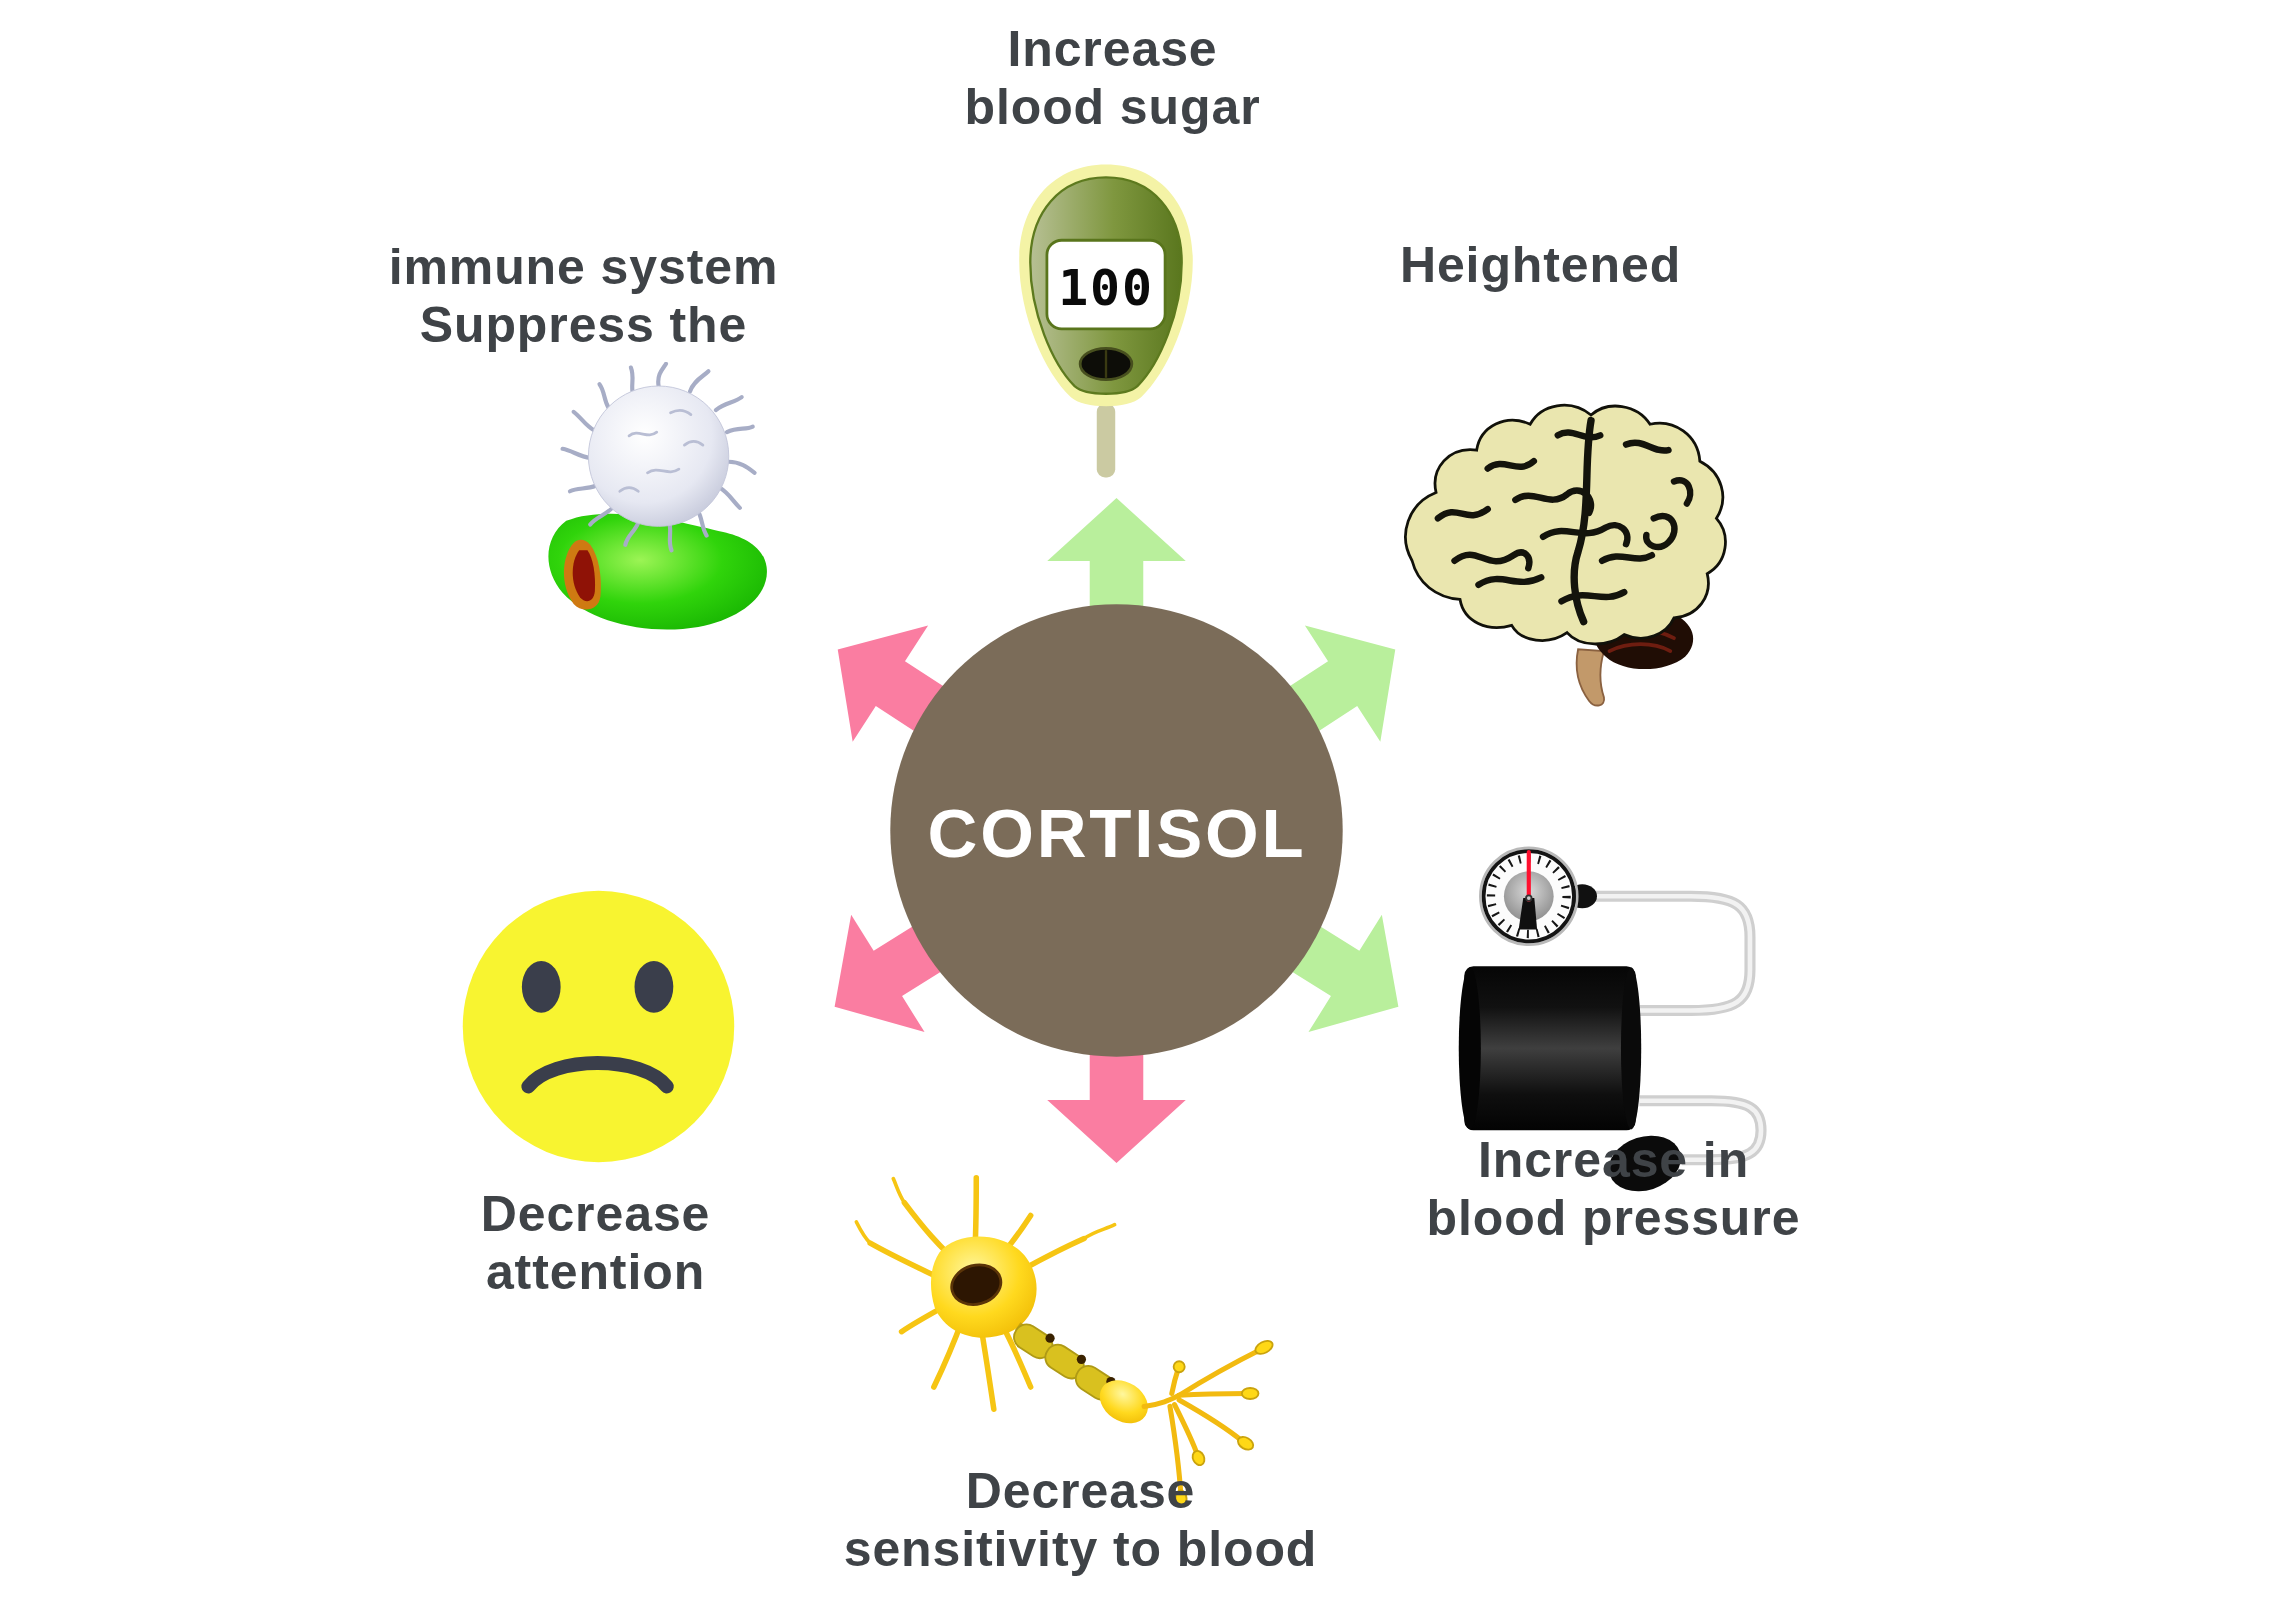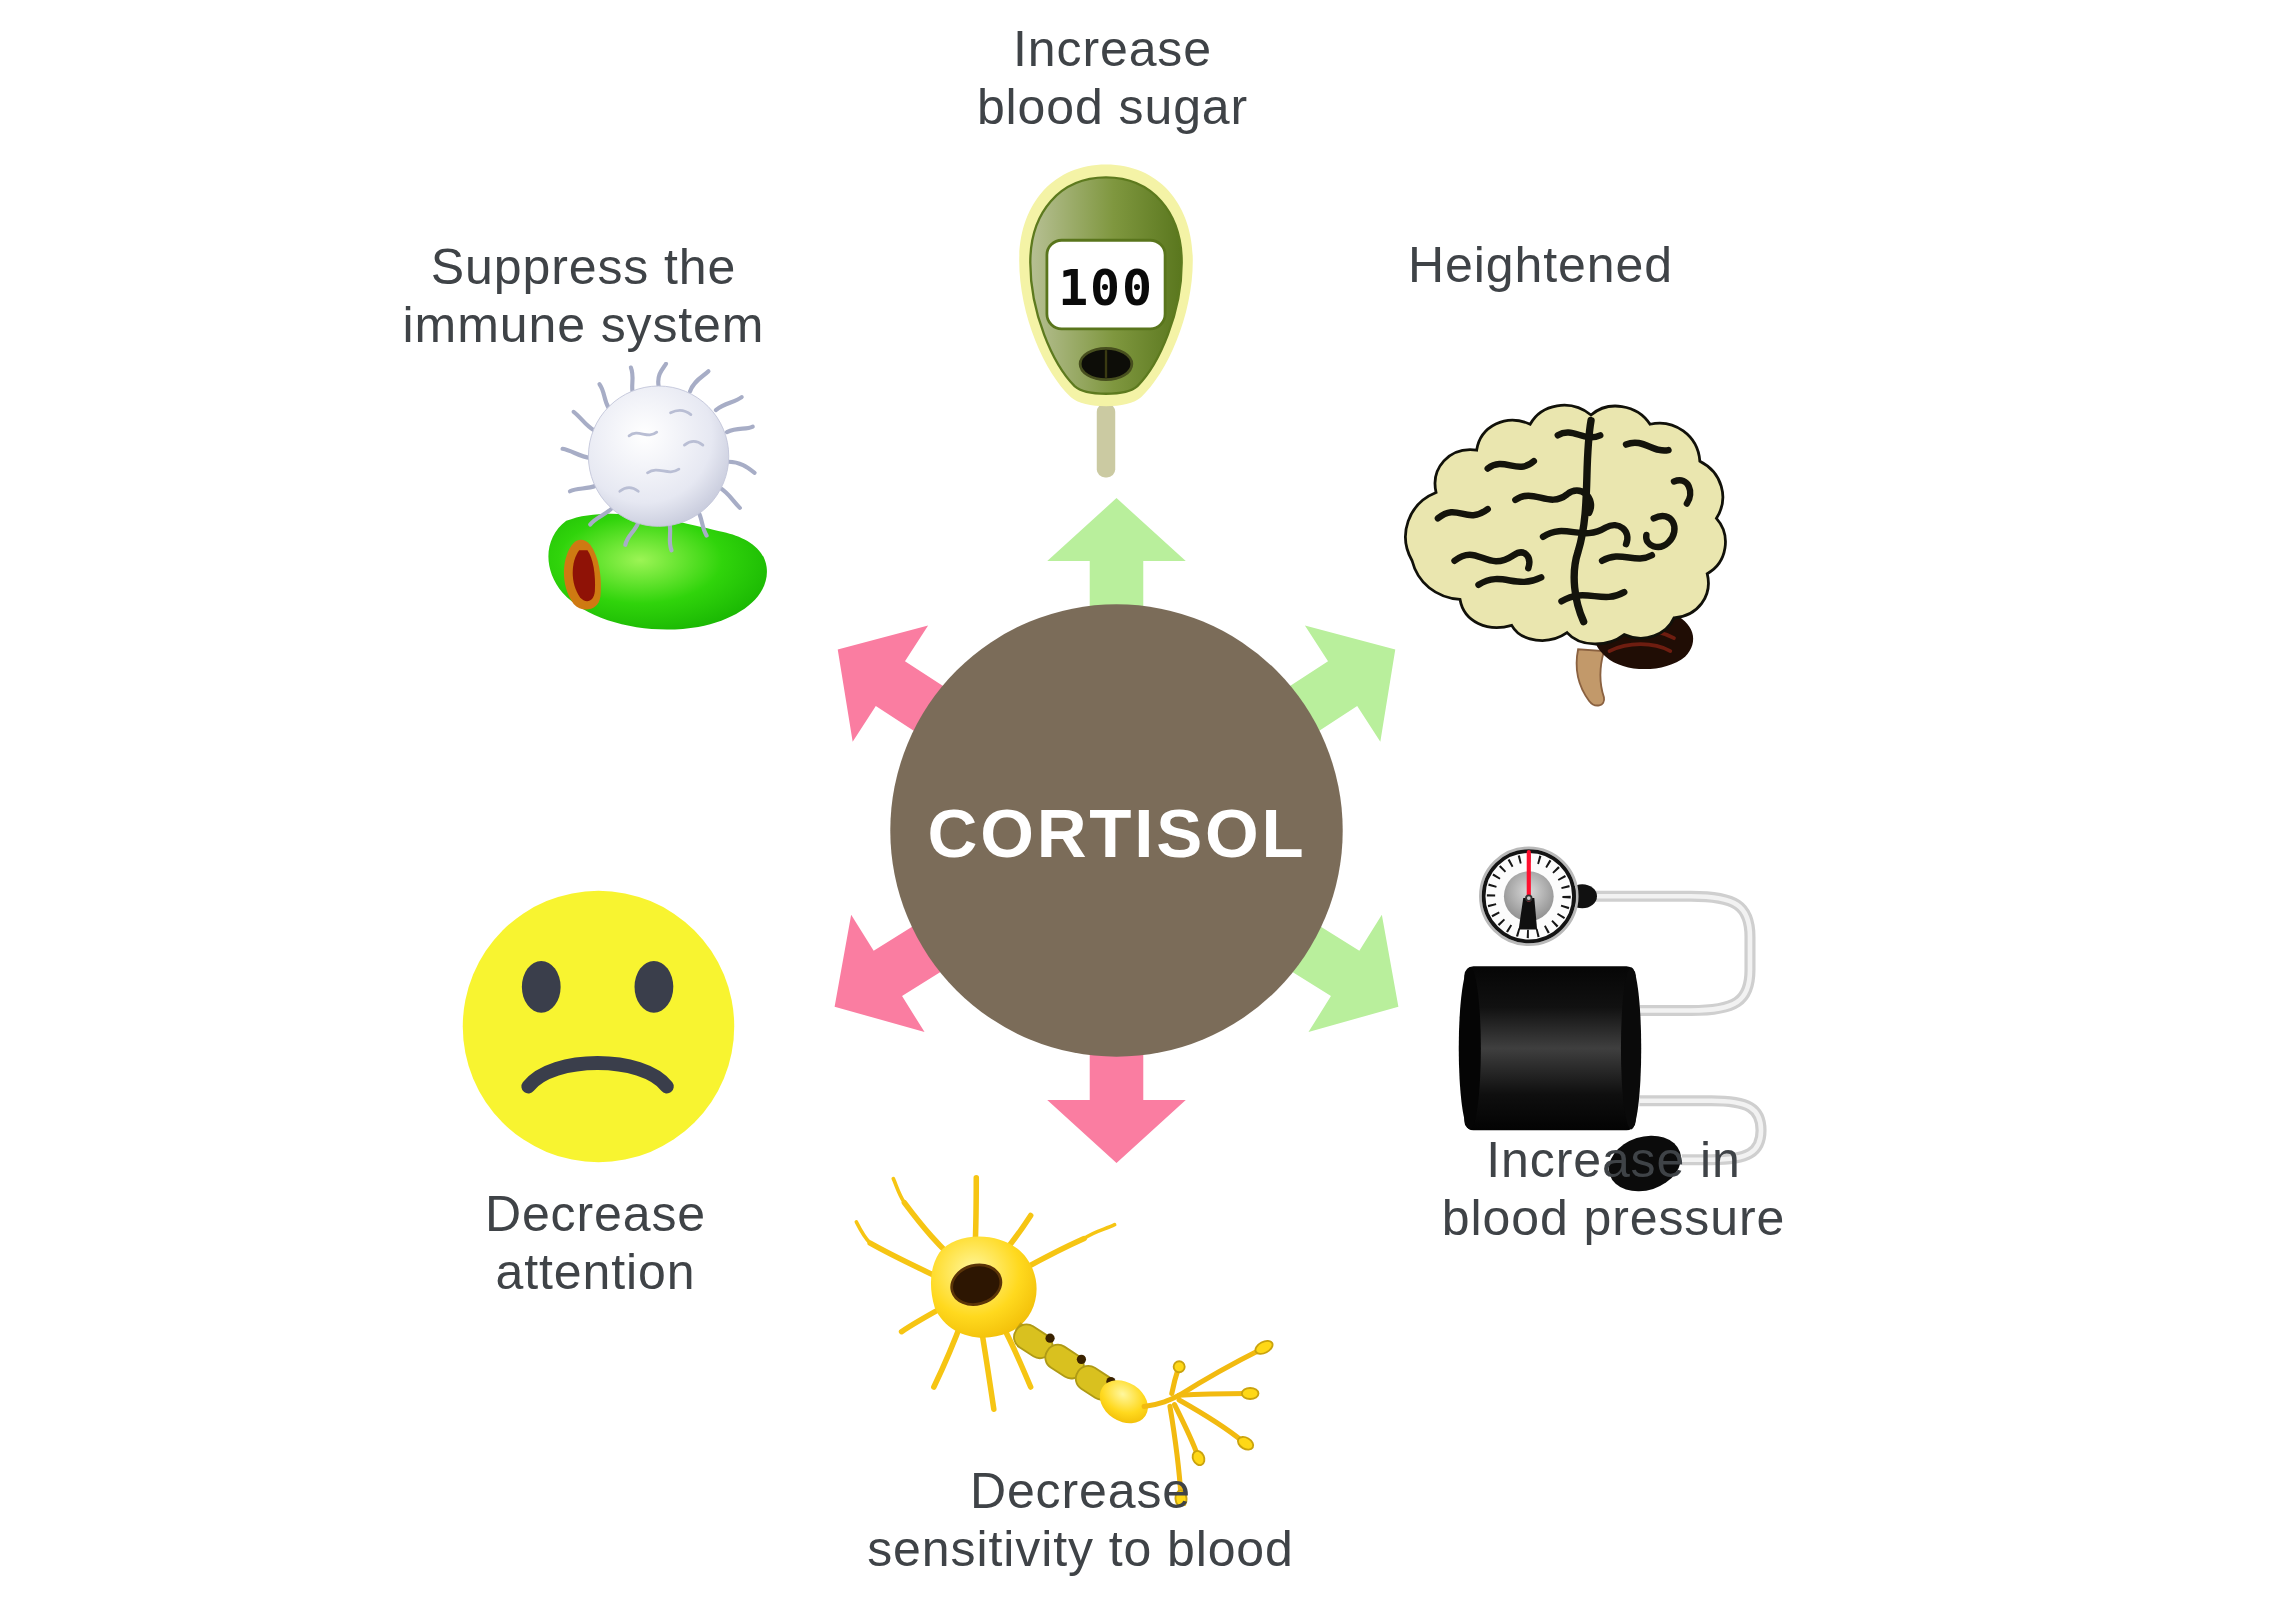--- a/index.html
+++ b/index.html
@@ -2,21 +2,21 @@
 <html style="--circle-brown: #7b6c59; --arrow-green: #b9ef9c; --arrow-pink: #fa7da1; --label-text: #3f4347; --cortisol-text: #ffffff; --face-yellow: #f8f430;font-size:14.8px"><head>
 <meta charset="utf-8">
 <style>
   html,body{margin:0;padding:0;background:#fff;}
   .stage{
     position:relative;width:2290px;height:1619px;background:#fff;overflow:hidden;
     font-family:"Liberation Sans",sans-serif;
   }
   .effect-label{
     position:absolute;width:591px;text-align:center;
-    font-size:50px;line-height:58px;font-weight:400;letter-spacing:0.9px;
+    font-size:50px;line-height:58px;font-weight:700;letter-spacing:0.9px;
     color:var(--label-text,#3f4347);
   }
   .effect-label span{display:block;}
   .cortisol-label{
     position:absolute;left:840px;top:799px;width:554px;text-align:center;
     font-size:69px;line-height:69px;letter-spacing:2.8px;font-weight:700;
     color:var(--cortisol-text,#ffffff);
   }
   .icon-abs{position:absolute;}
   .fill-green{fill:var(--arrow-green,#b9ef9c);}
@@ -73,22 +73,22 @@
     <rect x="110" y="265" width="20" height="80" rx="9" fill="#cbcaa2"></rect>
     <path d="M 120 6 C 178 6, 214 50, 214 110 C 214 170, 186 232, 158 258 C 144 271, 96 271, 82 258 C 54 232, 26 170, 26 110 C 26 50, 62 6, 120 6 Z" fill="#f4f3a6"></path>
     <path d="M 120 20 C 170 20, 202 58, 202 112 C 202 166, 178 222, 154 246 C 142 257, 98 257, 86 246 C 62 222, 38 166, 38 112 C 38 58, 70 20, 120 20 Z" fill="url(#gmBody)" stroke="#5d7a1e" stroke-width="2.5"></path>
     <rect x="56" y="88" width="128" height="96" rx="16" fill="#ffffff" stroke="#59751c" stroke-width="3"></rect>
     <text class="meter-reading" x="120" y="158" font-size="54" text-anchor="middle" fill="#0a0a0a" letter-spacing="2">100</text>
     <ellipse cx="120" cy="222" rx="28" ry="17" fill="#0d0d08" stroke="#474f1e" stroke-width="3"></ellipse>
     <line x1="120" y1="207" x2="120" y2="237" stroke="#3a3a12" stroke-width="2.5"></line>
   </svg>
 
   <div class="effect-label" style="left:288px;top:238px">
+    <span>immune system</span>
     <span>Suppress the</span>
-    <span>immune system</span>
   </div>
 
   <svg class="icon-abs" style="left:509px;top:362px" width="277" height="277" viewBox="0 0 300 300">
     <defs>
       <radialGradient id="blobGrad" cx="0.42" cy="0.4" r="0.75">
         <stop offset="0" stop-color="#9cf455"></stop>
         <stop offset="0.5" stop-color="#30d40b"></stop>
         <stop offset="1" stop-color="#12ad00"></stop>
       </radialGradient>
       <radialGradient id="cellGrad" cx="0.4" cy="0.35" r="0.8">

